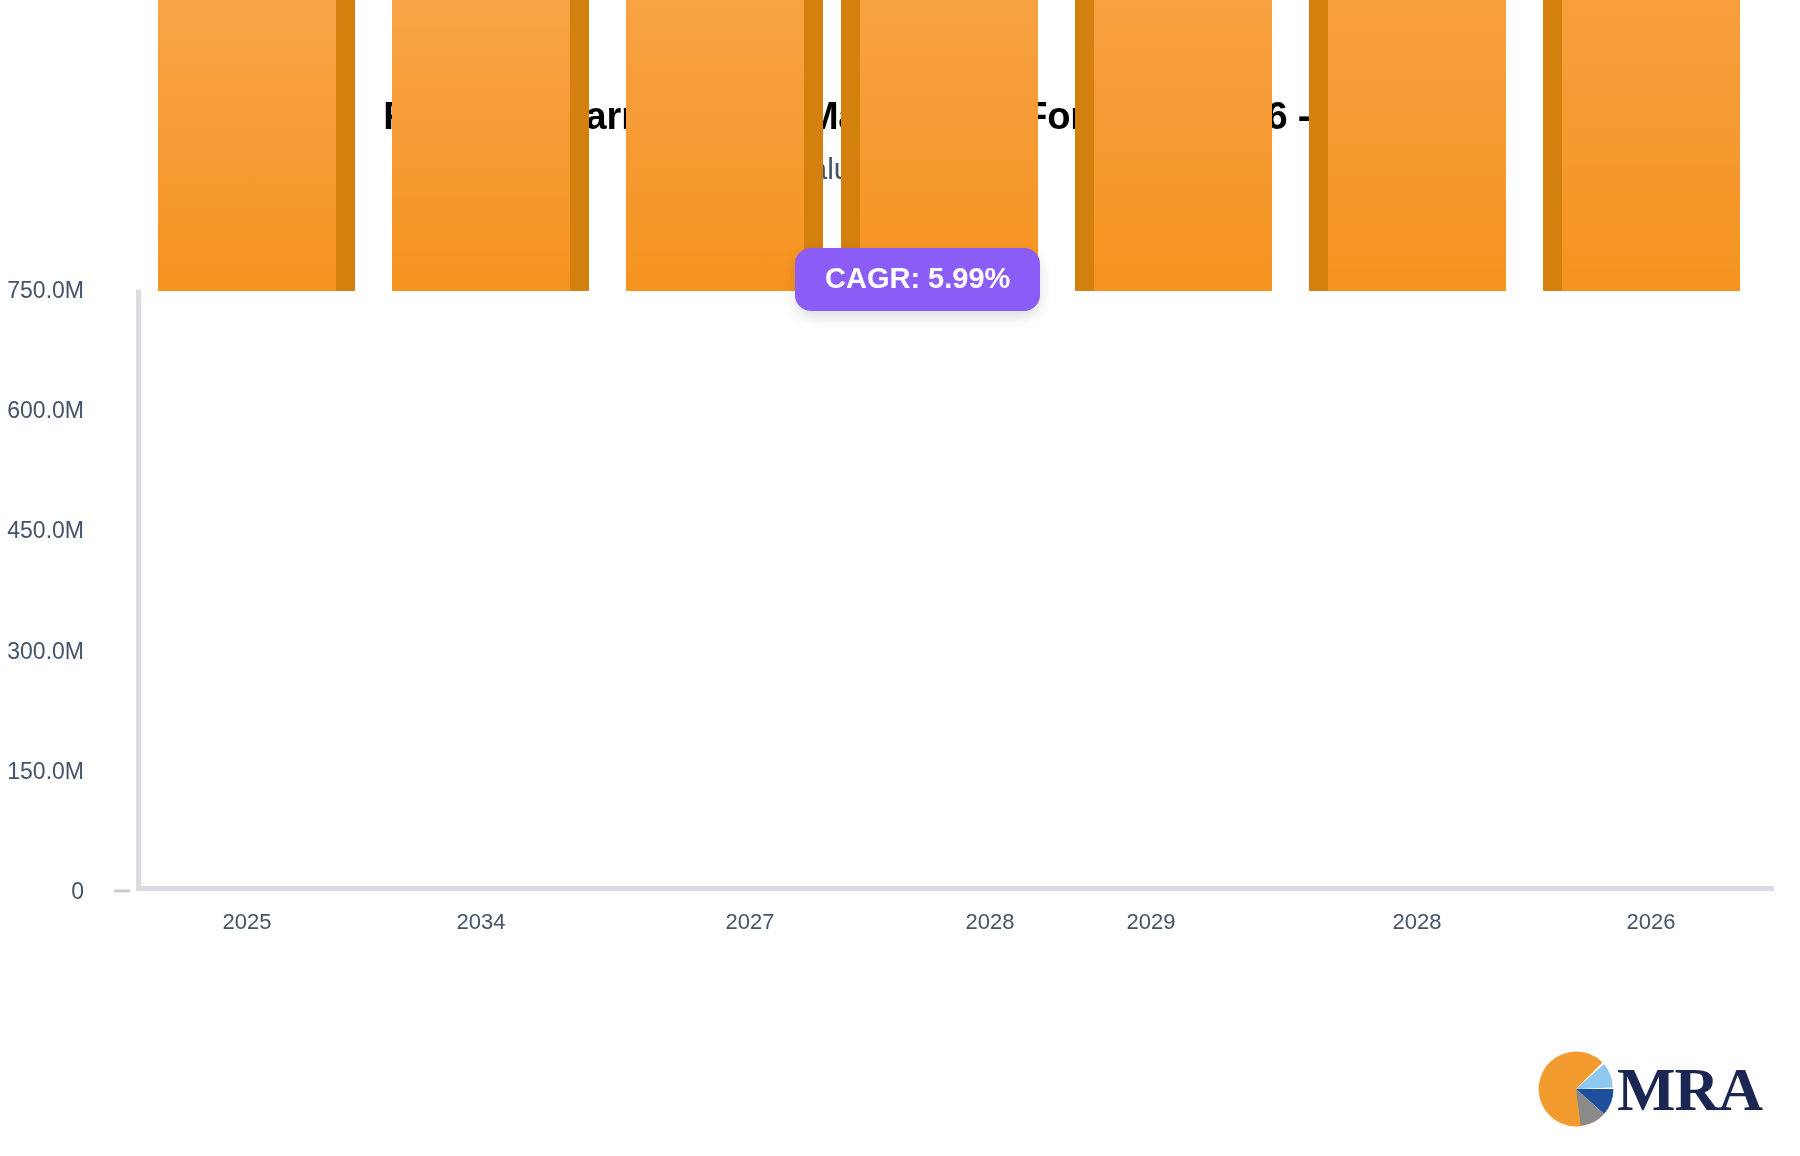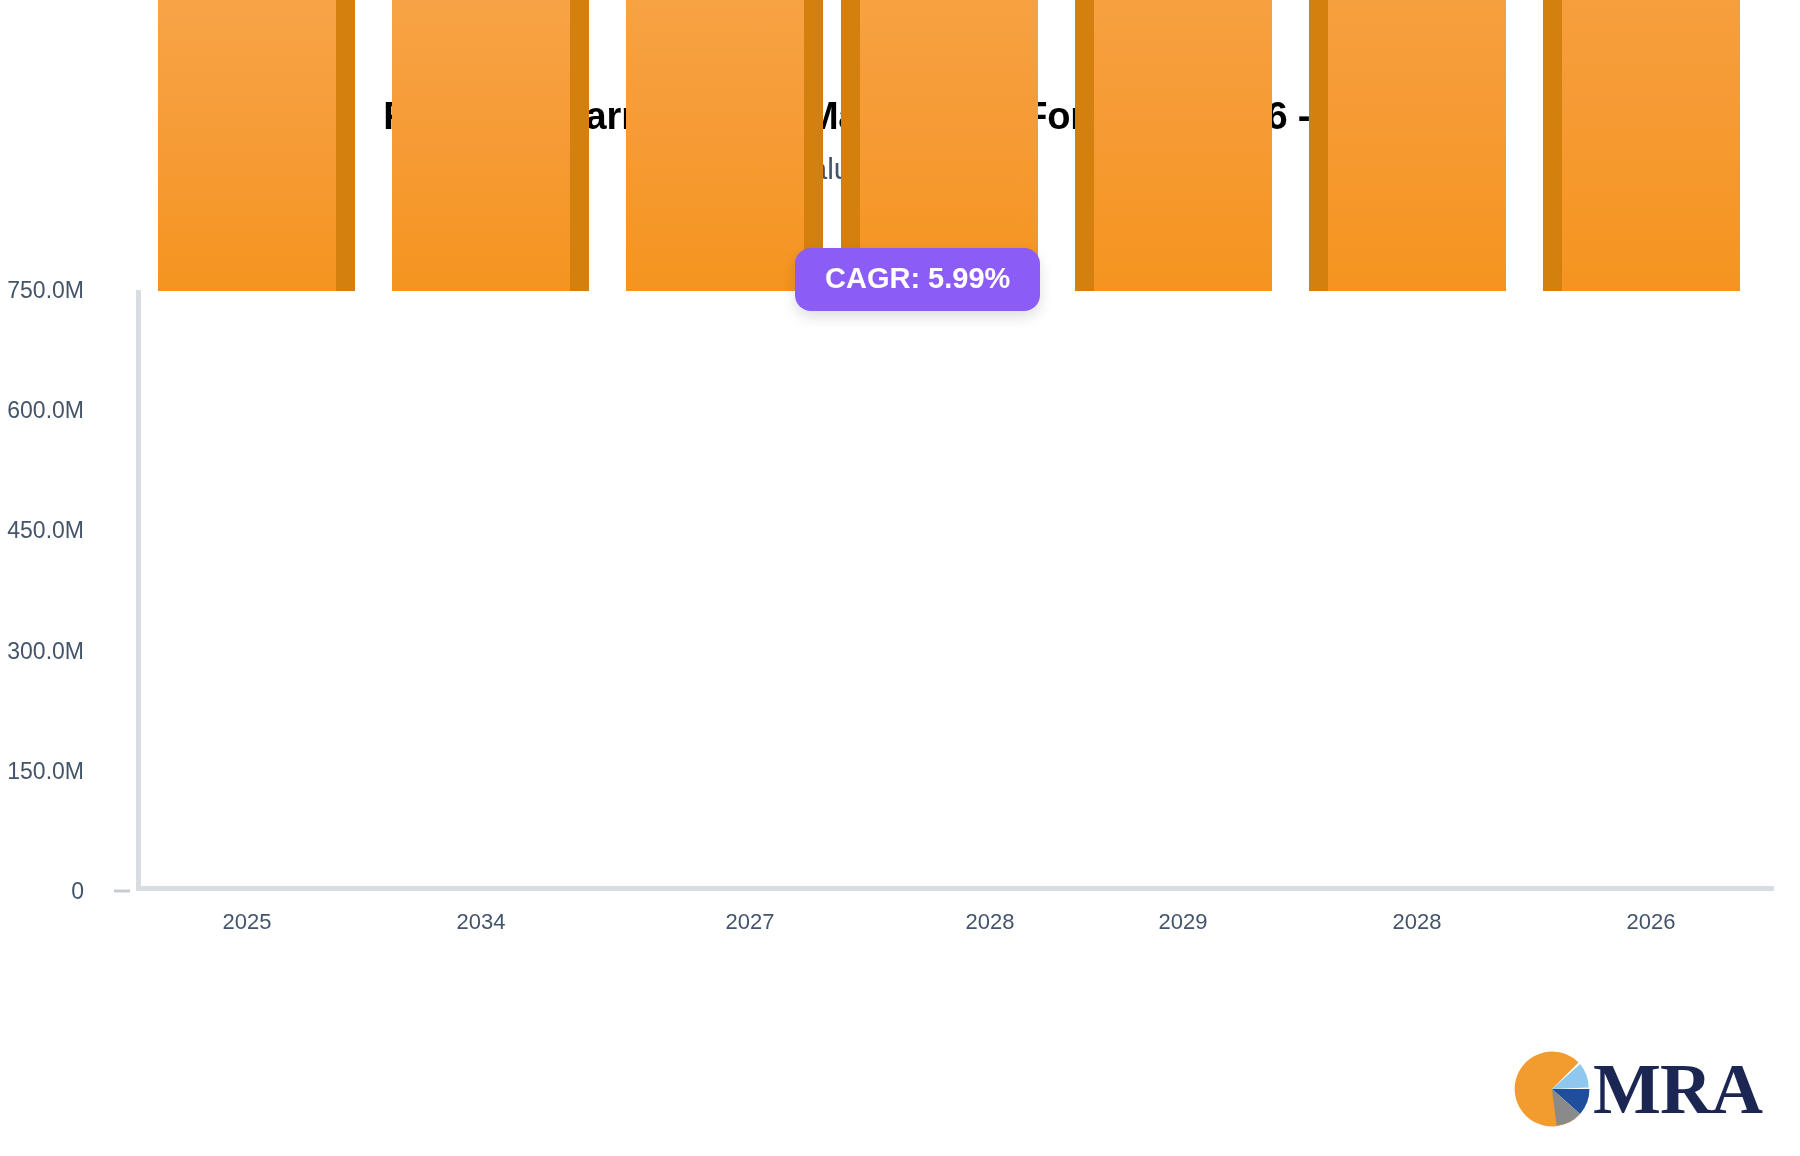--- a/index.html
+++ b/index.html
@@ -171,21 +171,21 @@
     bottom: 28px;
     display: flex;
     align-items: center;
     gap: 2px;
   }
 
   #logo-mark { display: block; }
 
   #logo-text {
     font-family: "Liberation Serif", serif;
-    font-size: 72px;
+    font-size: 62px;
     font-weight: bold;
     color: #1b2752;
     letter-spacing: -1px;
     line-height: 1;
   }
 </style>
 </head>
 <body>
 
 <div id="page">
@@ -251,21 +251,21 @@
             <div class="bar-front"></div>
             <div class="bar-side-left"></div>
           </div>
         </div>
       </div>
     <div id="x-ticks">
         <div class="x-tick" style="left: 111px;">2025</div>
         <div class="x-tick" style="left: 345px;">2034</div>
         <div class="x-tick" style="left: 579px; margin-left: 35px;">2027</div>
         <div class="x-tick" style="left: 813px; margin-left: 41px;">2028</div>
-        <div class="x-tick" style="left: 1047px;">2029</div>
+        <div class="x-tick" style="left: 1015px;">2029</div>
         <div class="x-tick" style="left: 1281px;">2028</div>
         <div class="x-tick" style="left: 1515px;">2026</div>
       </div>
   </div>
 
   <div id="logo">
     <svg id="logo-mark" width="78" height="78" viewBox="0 0 100 100" aria-hidden="true">
       <path d="M50 50 L50 2 A48 48 0 1 0 84 84 Z" fill="#F29B2E"></path>
       <path d="M50 50 L50 2 A48 48 0 0 1 84 16 Z" fill="#F29B2E"></path>
       <path d="M50 50 L86 18 A48 48 0 0 1 97 48 Z" fill="#8FC8EE"></path>

